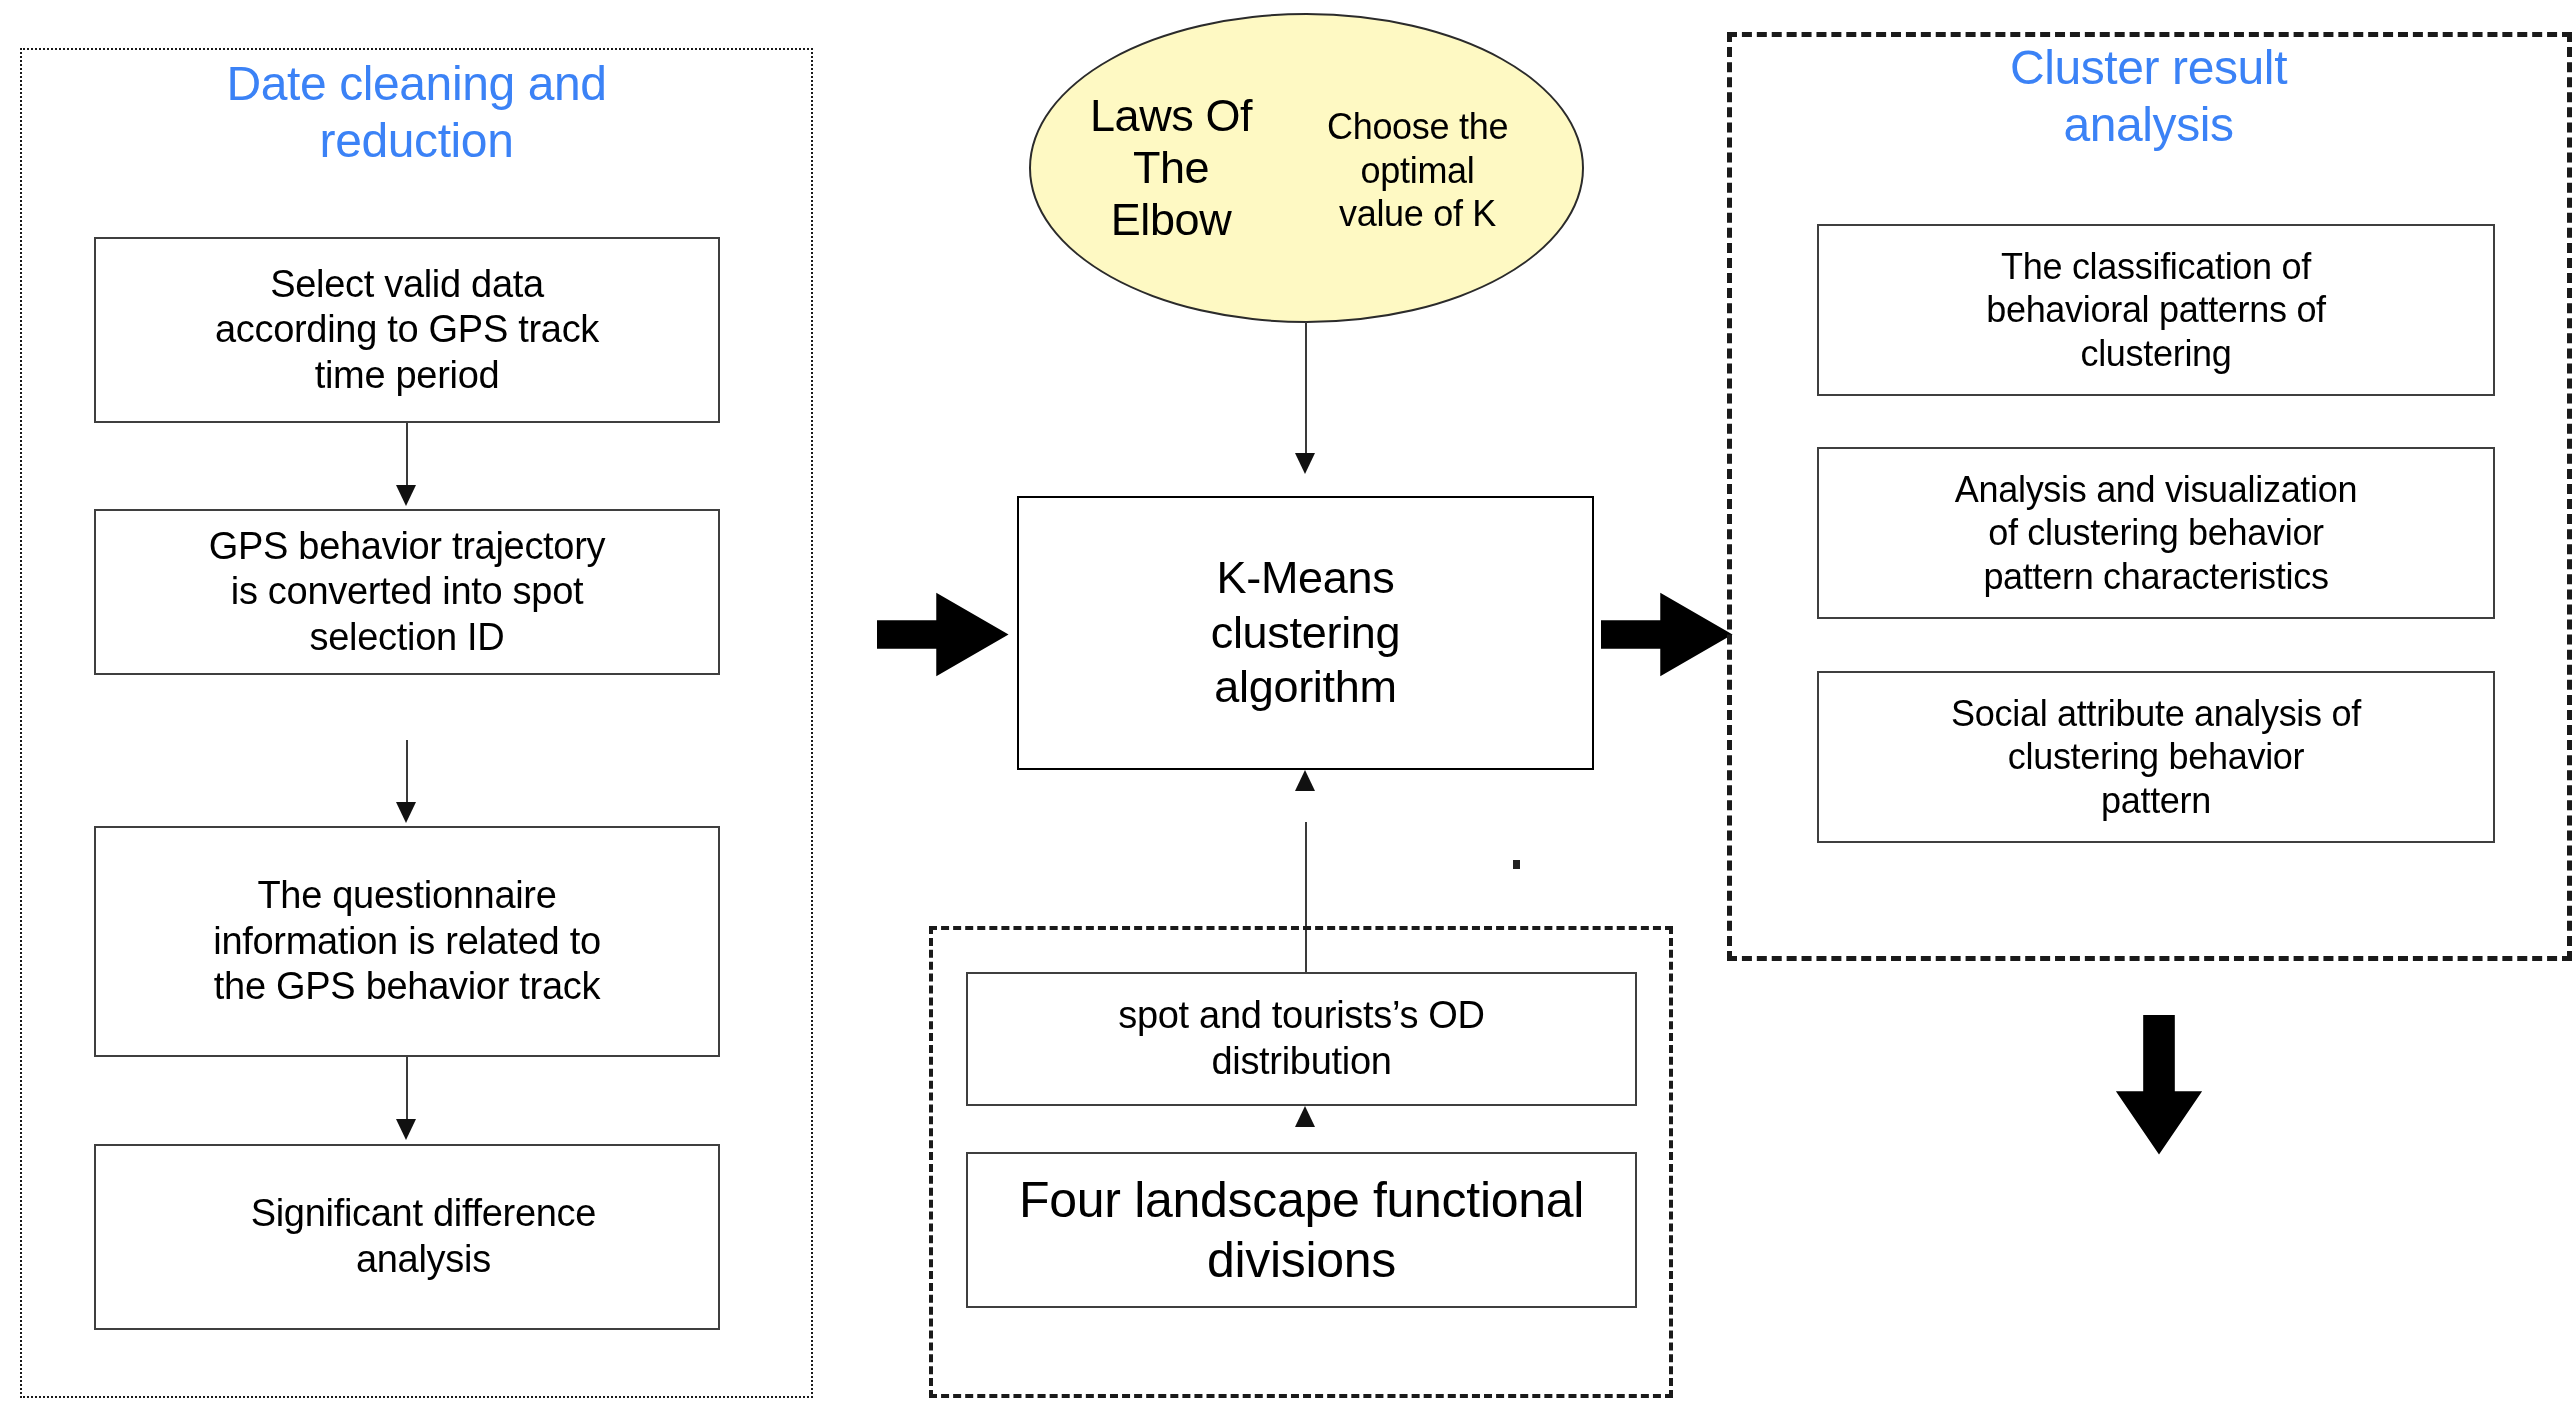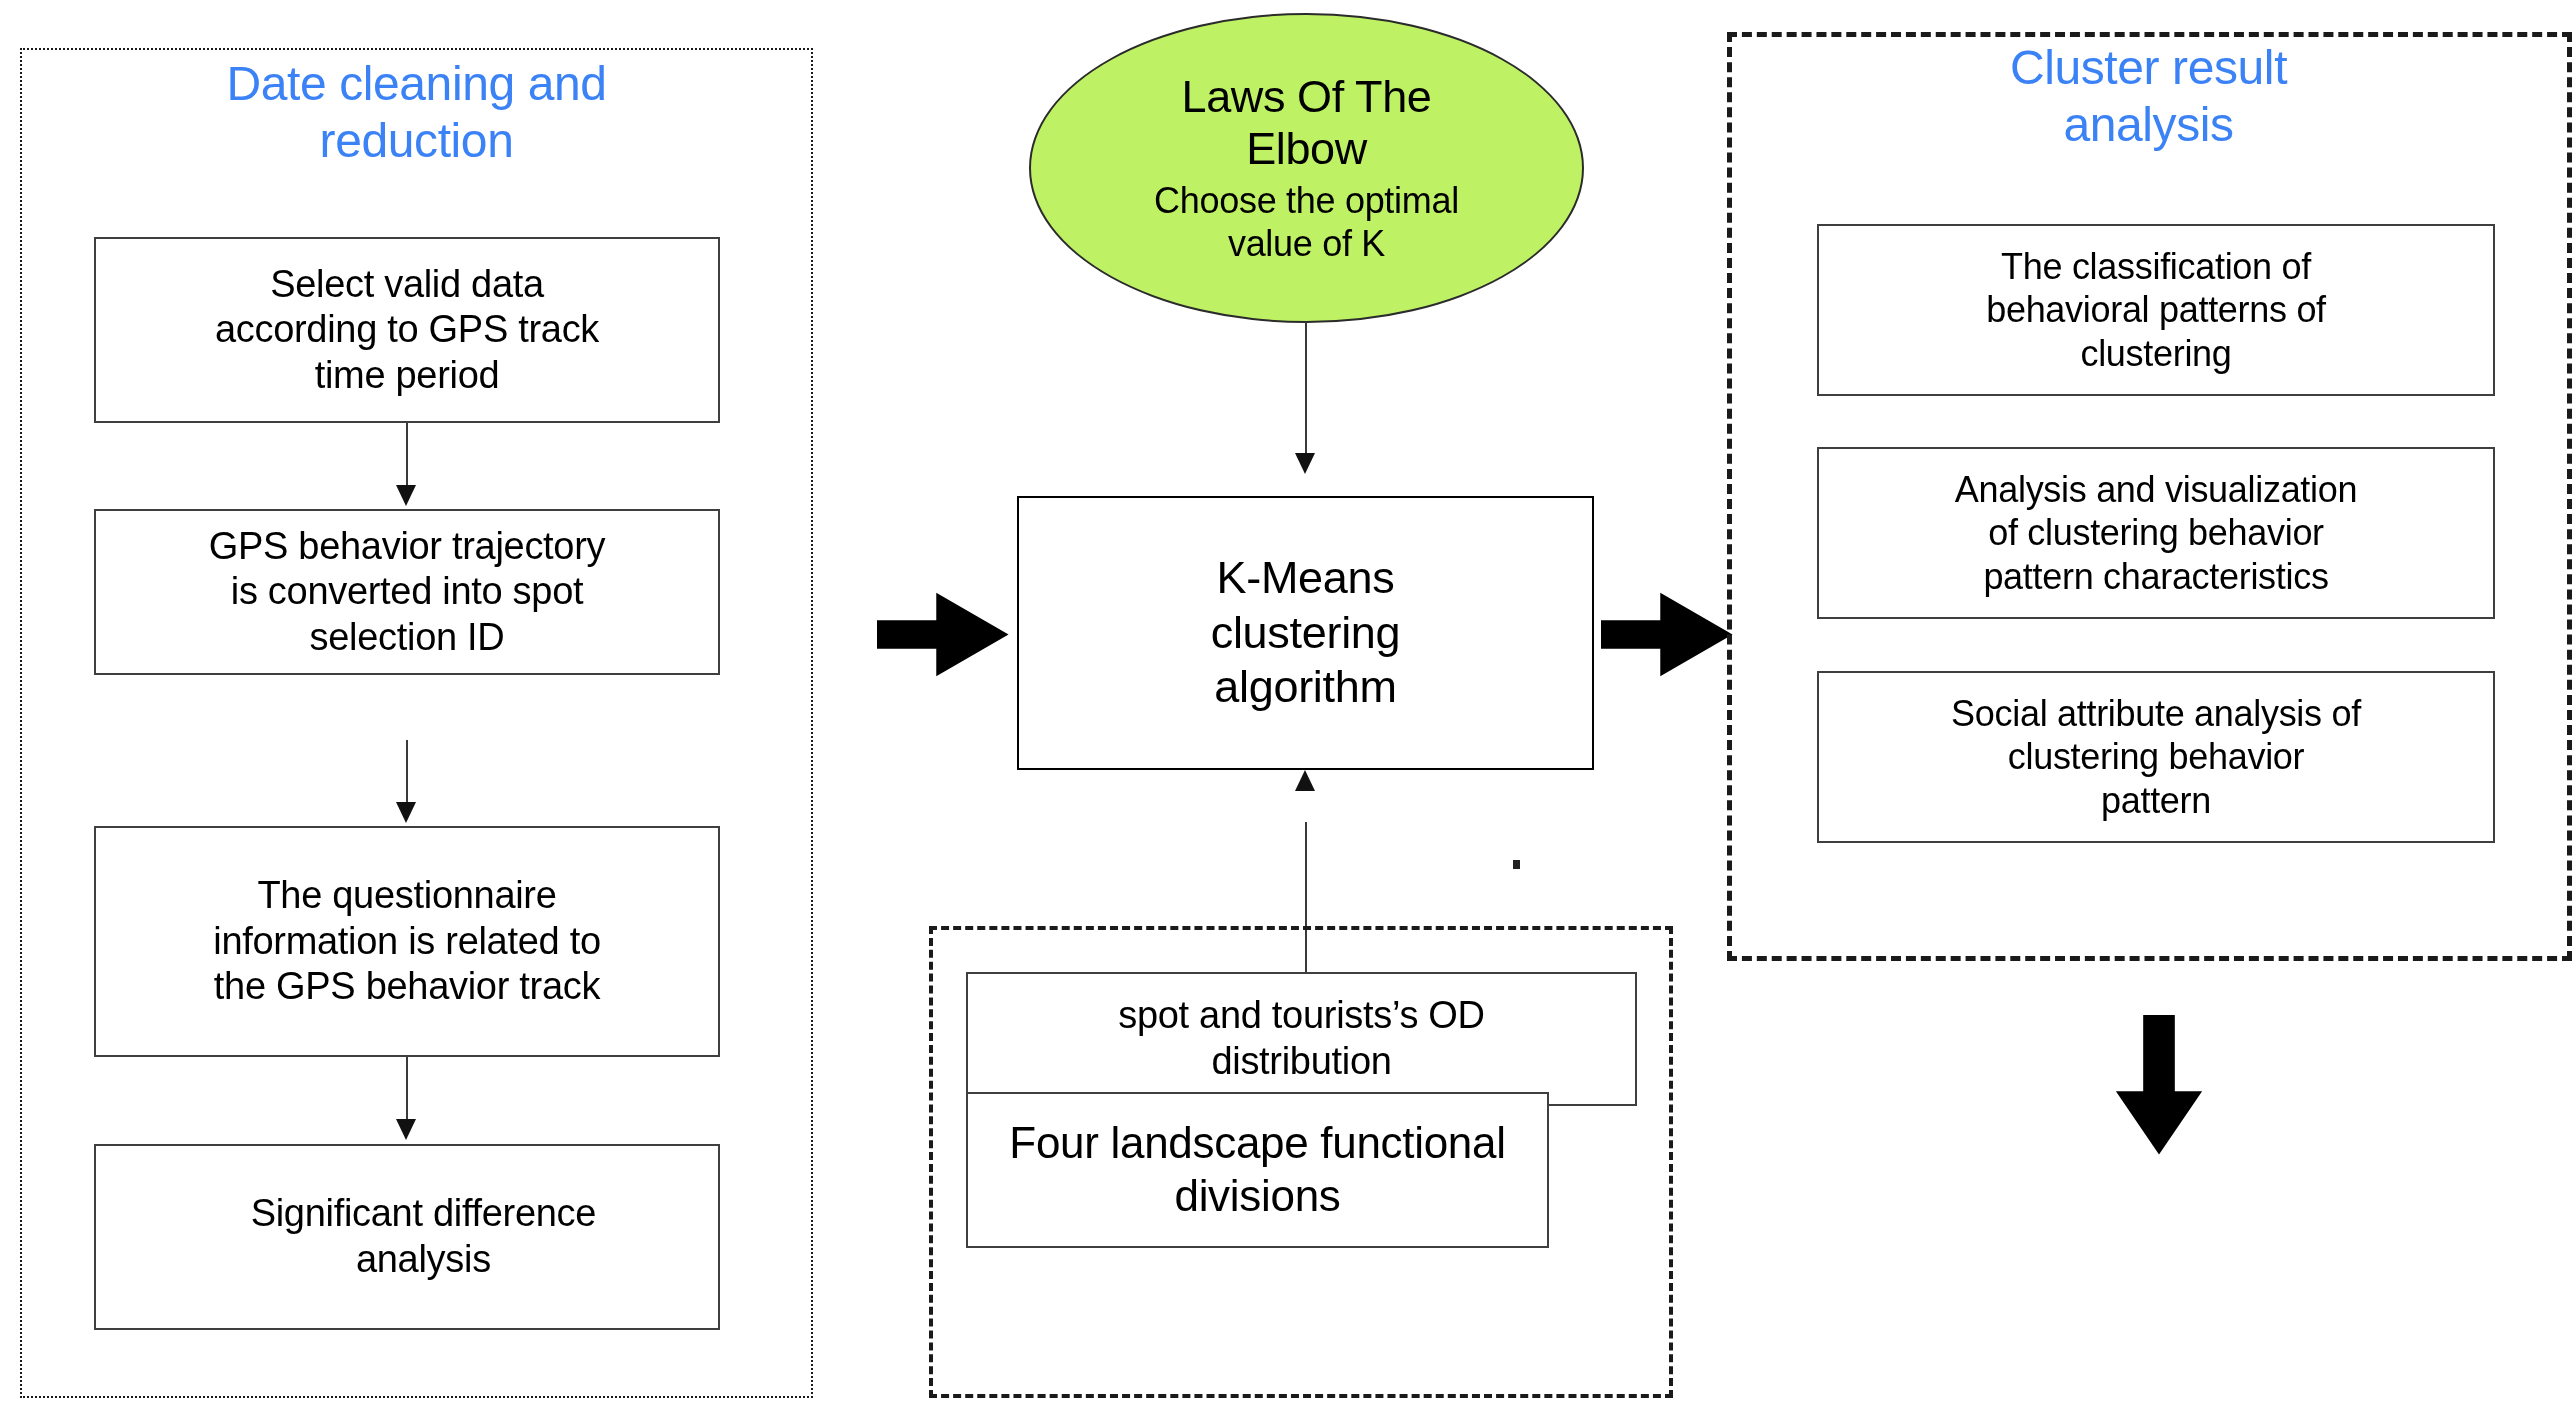--- a/index.html
+++ b/index.html
@@ -62,23 +62,23 @@
   .node span { display: block; width: 100%; }
 
   .node.strong { border: 2.9px solid #000000; }
 
   
   .ellipse {
     position: absolute;
     box-sizing: border-box;
     border: 2.2px solid #2b2b2b;
     border-radius: 50%;
-    background: #bef264;
+    background: #fef9c3;
     display: flex;
-    flex-direction: column;
+    flex-direction: row;
     align-items: center;
     justify-content: center;
     text-align: center;
     color: #000000;
     padding: 0 29px;
   }
   .ellipse .big {
     line-height: 1.15;
     letter-spacing: -0.4px;
     white-space: pre-line;
@@ -194,21 +194,21 @@
   <div class="group dashed-thin" style="left:929px; top:926px; width:744px; height:472px;"></div>
 
   <div class="node" style="left:966px; top:972px; width:671px; height:134px; font-size:38px;">
     <span style="white-space:pre-line;">spot and tourists’s OD
 distribution</span>
   </div>
 
   <div class="vline" style="left:1305px; top:1154px; height:79px;"></div>
   <div class="vhead-up" style="left:1295px; top:1106px;"></div>
 
-  <div class="node" style="left:966px; top:1092px; width:583px; height:156px; font-size:44px;">
+  <div class="node" style="left:966px; top:1152px; width:671px; height:156px; font-size:50px;">
     <span style="white-space:pre-line;">Four landscape functional
 divisions</span>
   </div>
 
   <div class="block-arrow-right" style="left:1601px; top:590px; width:133px; height:89px;">
     <svg viewBox="0 0 184 124" width="133" height="89" preserveAspectRatio="none">
       <polygon points="0,42 82,42 82,4 182,62 82,120 82,82 0,82" fill="#000000"></polygon>
     </svg>
   </div>
 

